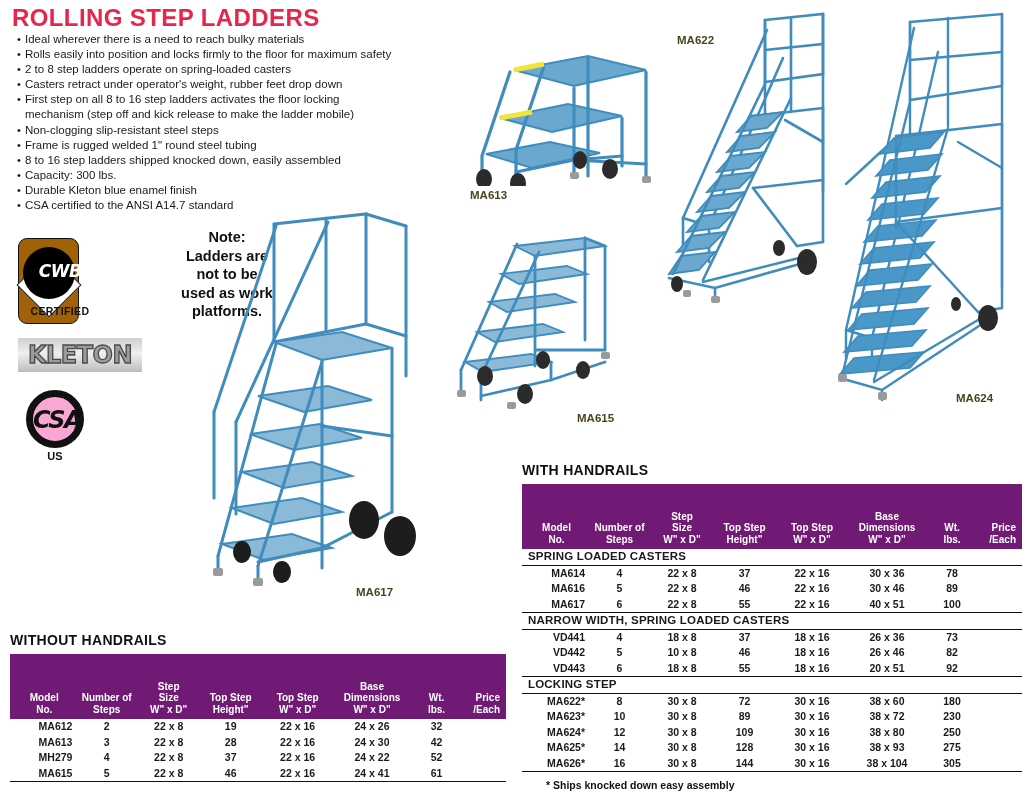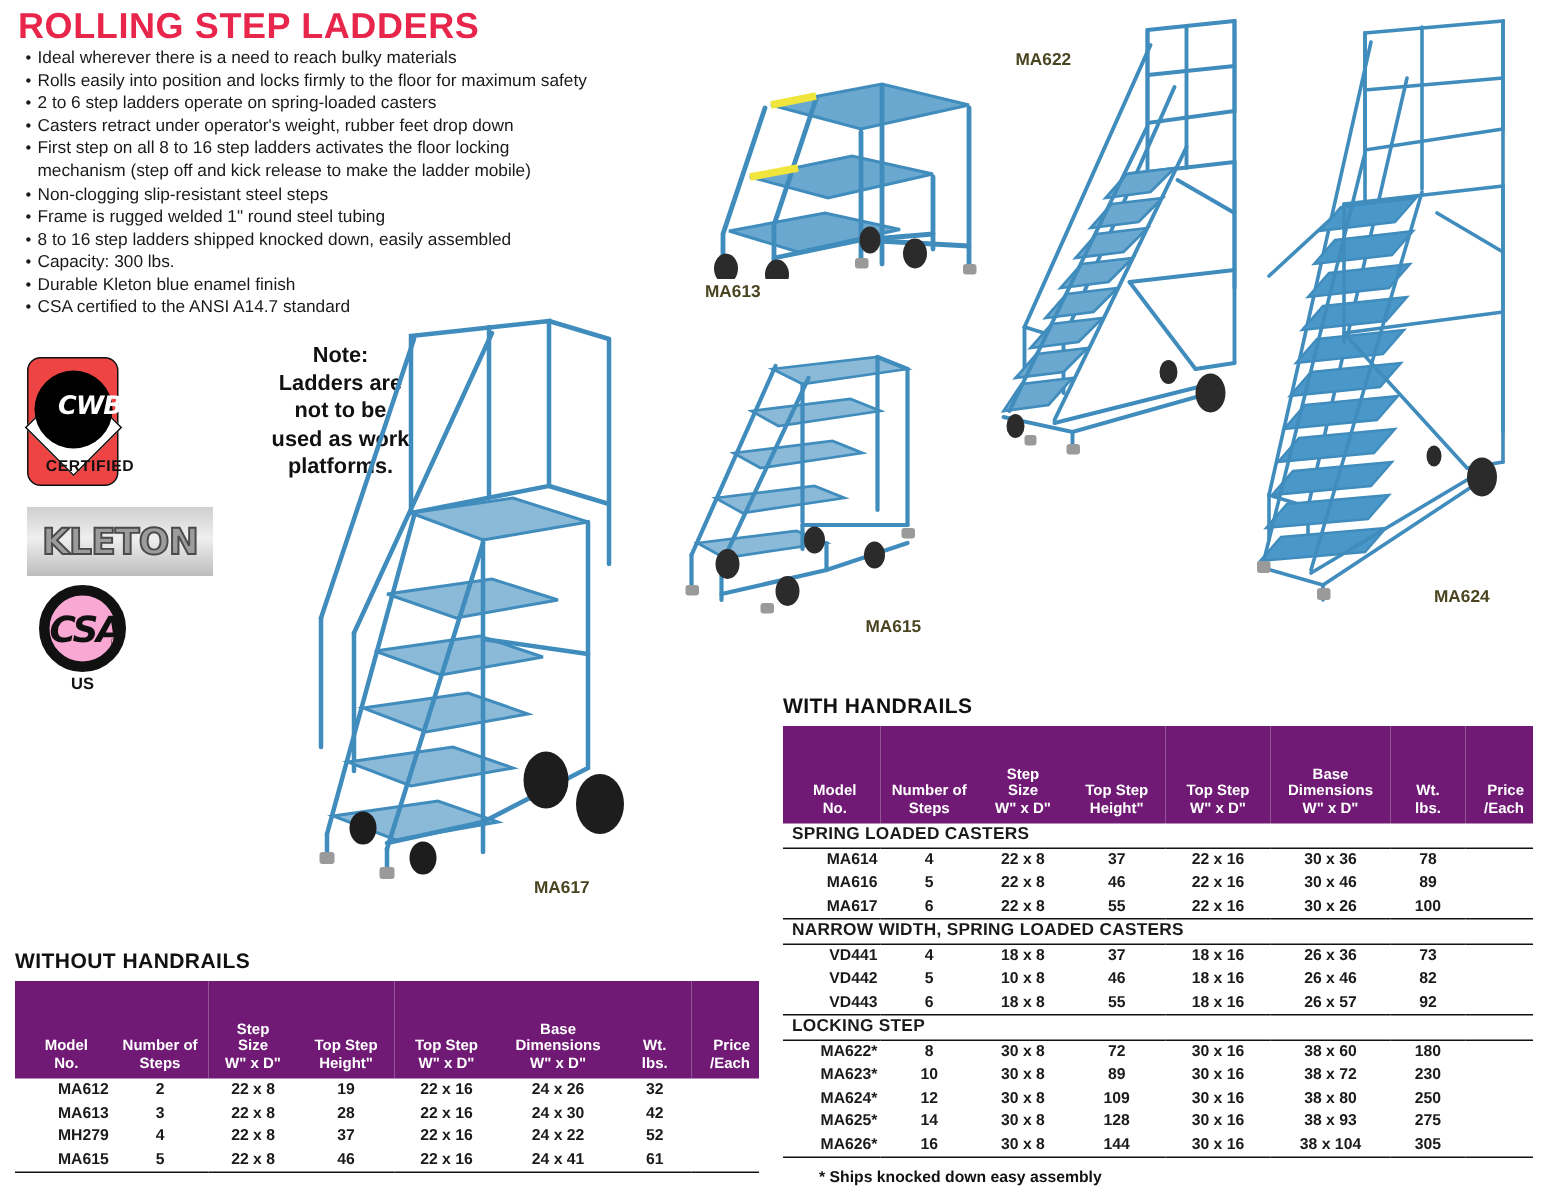--- a/index.html
+++ b/index.html
@@ -55,21 +55,21 @@
   }
 
   
   .logos { position: absolute; left: 18px; top: 238px; }
 
   .cwb-logo {
     position: relative;
     width: 61px; height: 86px;
     border: 1.6px solid #111;
     border-radius: 9px;
-    background: #ef4444;
+    background: #a16207;
   }
   .cwb-diamond {
     position: absolute;
     left: 50%; top: 27px;
     width: 46px; height: 46px;
     margin-left: -23px;
     border: 1.6px solid #111;
     background: #fff;
     transform: translateY(-4px) rotate(45deg);
   }
@@ -100,21 +100,21 @@
     text-align: center;
     font-size: 10.5px;
     font-weight: bold;
     color: #111;
     letter-spacing: 0.4px;
   }
 
   .kleton-logo {
     position: absolute;
     left: 0px; top: 100px;
-    width: 124px; height: 46px;
+    width: 124px; height: 34px;
     background: linear-gradient(#cfcfcf, #efefef 45%, #bdbdbd);
     display: flex;
     align-items: center;
     justify-content: center;
   }
   .kleton-text {
     font-size: 24px;
     font-weight: bold;
     letter-spacing: -0.5px;
     color: #9c9c9c;
@@ -254,21 +254,21 @@
       <div class="feature-row">
         <span class="bullet-dot">•</span>
         <span class="feature-text">Ideal wherever there is a need to reach bulky materials</span>
       </div>
       <div class="feature-row">
         <span class="bullet-dot">•</span>
         <span class="feature-text">Rolls easily into position and locks firmly to the floor for maximum safety</span>
       </div>
       <div class="feature-row">
         <span class="bullet-dot">•</span>
-        <span class="feature-text">2 to 6 step ladders operate on spring-loaded casters</span>
+        <span class="feature-text">2 to 8 step ladders operate on spring-loaded casters</span>
       </div>
       <div class="feature-row">
         <span class="bullet-dot">•</span>
         <span class="feature-text">Casters retract under operator's weight, rubber feet drop down</span>
       </div>
       <div class="feature-row">
         <span class="bullet-dot">•</span>
         <span class="feature-text">First step on all 8 to 16 step ladders activates the floor locking</span>
       </div>
       <div class="feature-sub">mechanism (step off and kick release to make the ladder mobile)</div>
@@ -736,21 +736,21 @@
             <td>30 x 46</td>
             <td>89</td>
             <td></td>
           </tr>
           <tr>
             <td class="model">MA617</td>
             <td>6</td>
             <td>22 x 8</td>
             <td>55</td>
             <td>22 x 16</td>
-            <td>30 x 26</td>
+            <td>40 x 51</td>
             <td>100</td>
             <td></td>
           </tr>
           <tr class="section-row">
             <td colspan="8">NARROW WIDTH, SPRING LOADED CASTERS</td>
           </tr>
           <tr>
             <td class="model">VD441</td>
             <td>4</td>
             <td>18 x 8</td>
@@ -769,21 +769,21 @@
             <td>26 x 46</td>
             <td>82</td>
             <td></td>
           </tr>
           <tr>
             <td class="model">VD443</td>
             <td>6</td>
             <td>18 x 8</td>
             <td>55</td>
             <td>18 x 16</td>
-            <td>26 x 57</td>
+            <td>20 x 51</td>
             <td>92</td>
             <td></td>
           </tr>
           <tr class="section-row">
             <td colspan="8">LOCKING STEP</td>
           </tr>
           <tr>
             <td class="model">MA622*</td>
             <td>8</td>
             <td>30 x 8</td>

